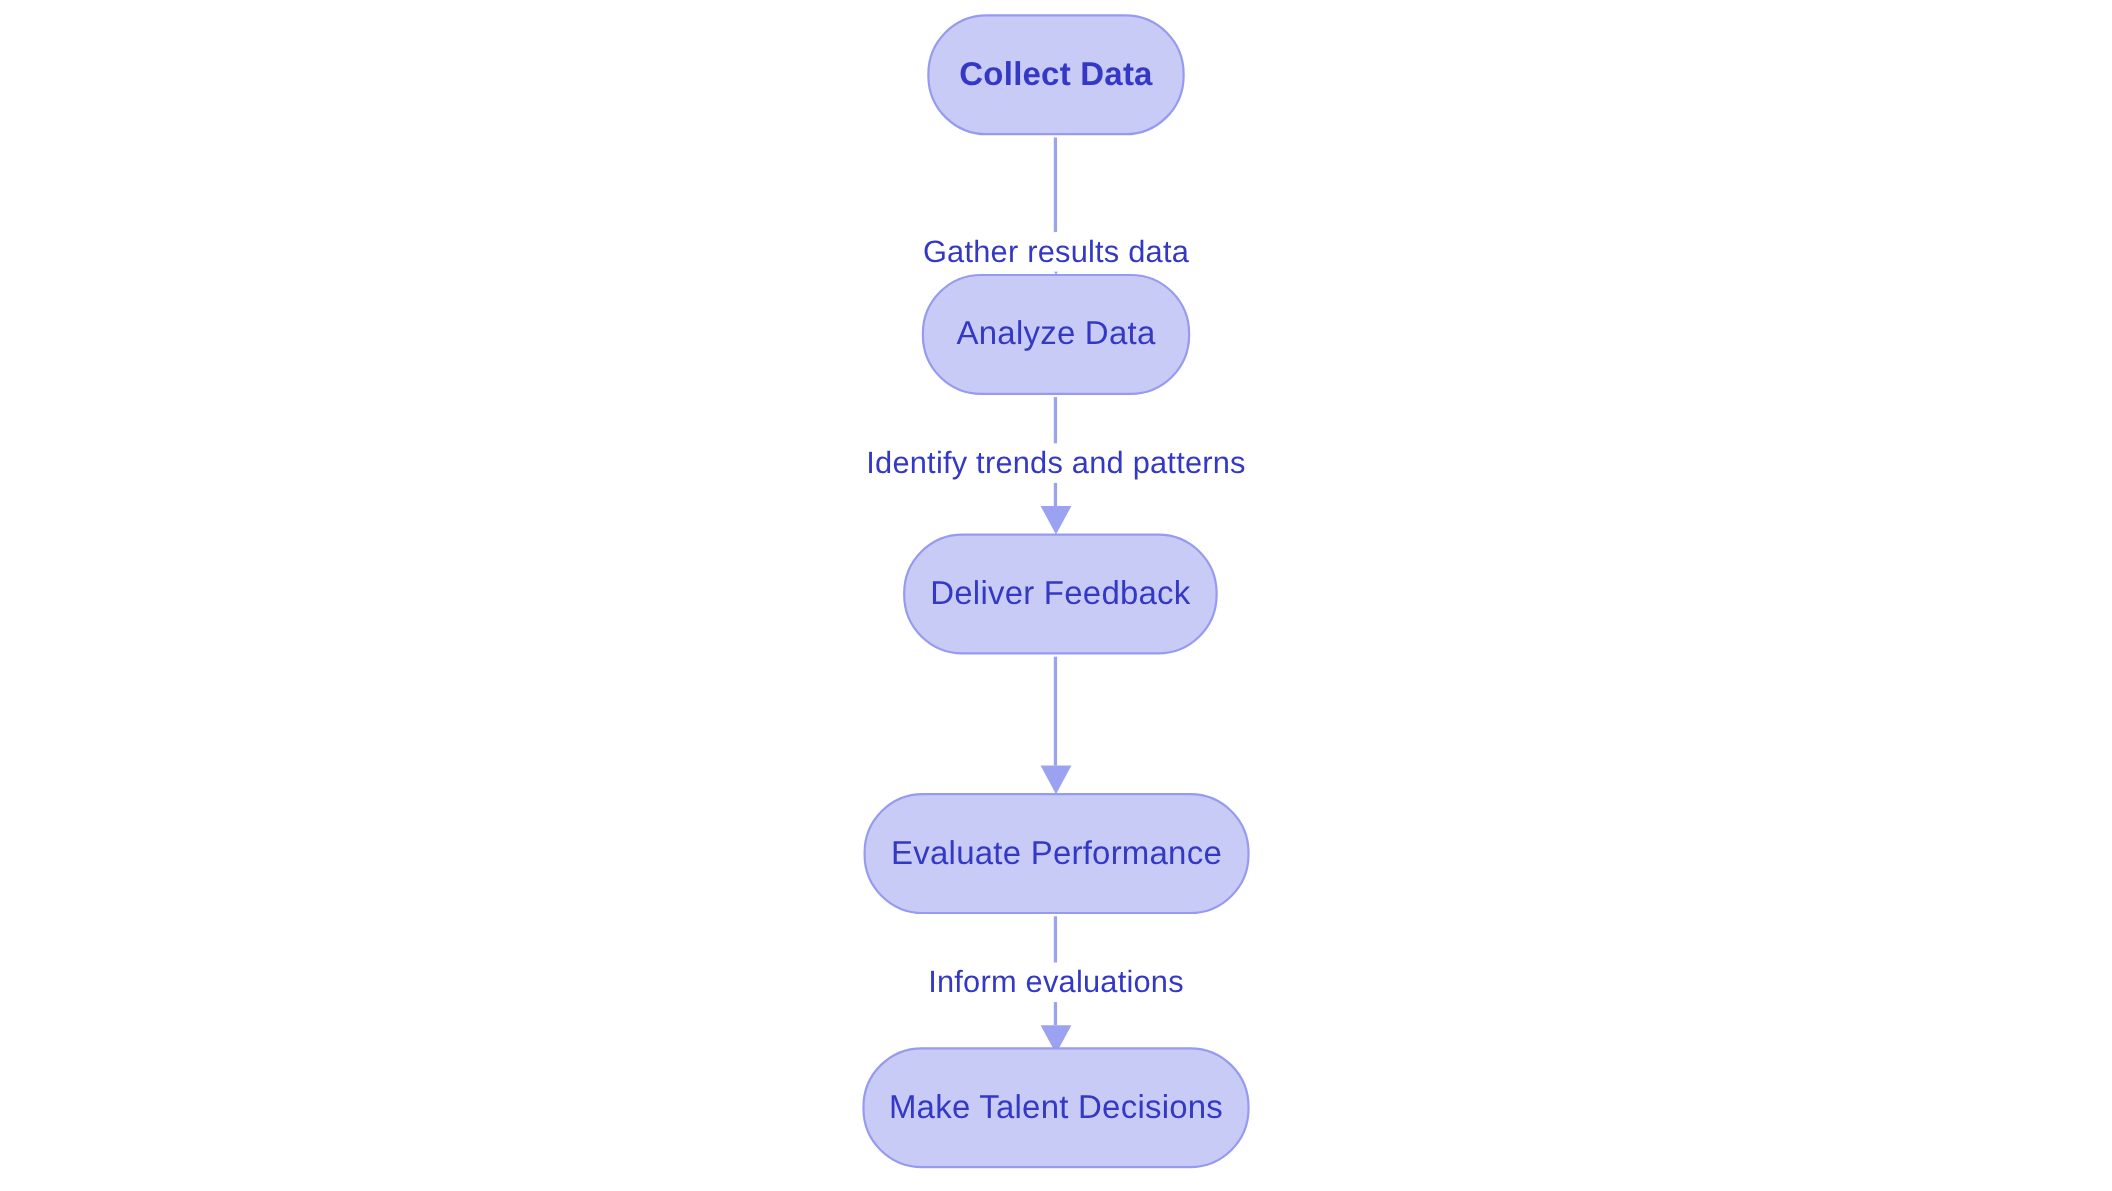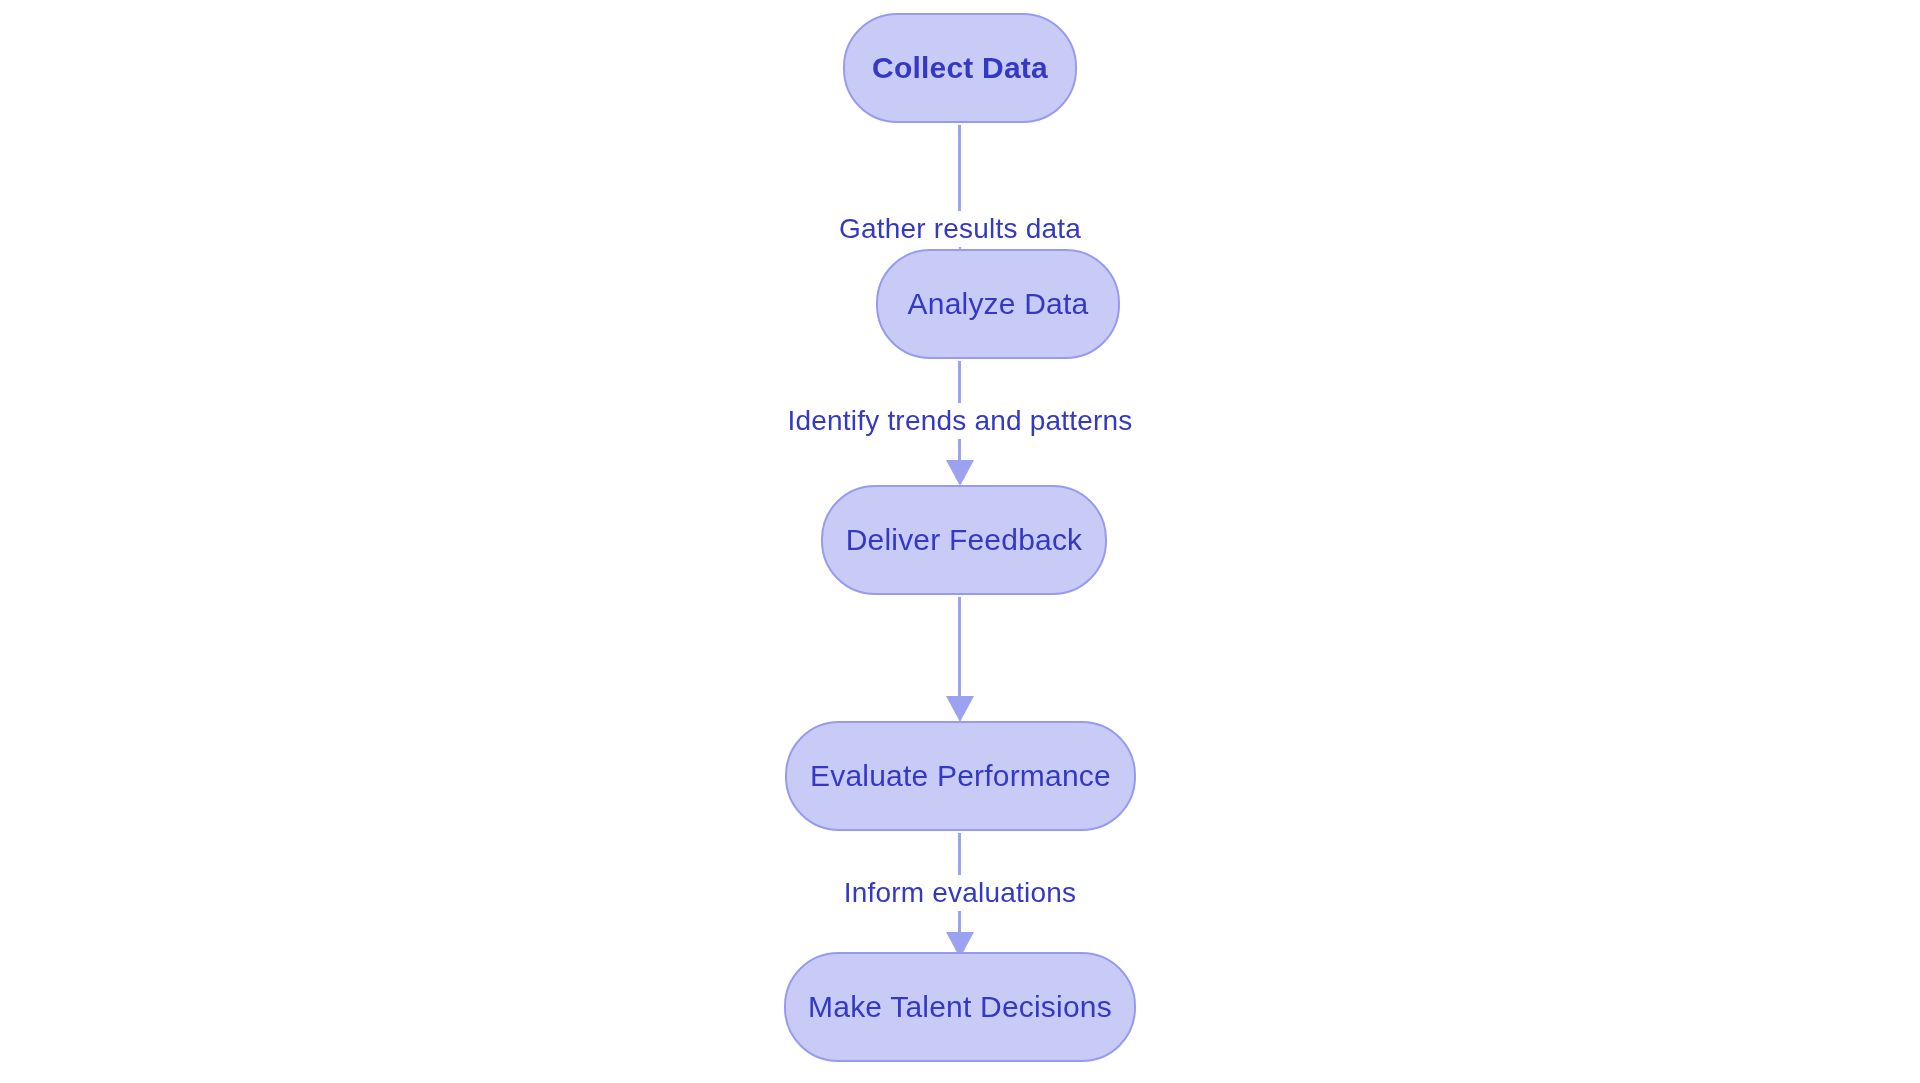--- a/index.html
+++ b/index.html
@@ -31,21 +31,21 @@
     align-items: center;
     justify-content: center;
   }
   .node-label {
     color: var(--node-text);
     font-size: 30px;
     letter-spacing: 0.2px;
     white-space: nowrap;
   }
   .n1 { left: 843px; top: 13px;  width: 234px; font-weight: bold; }
-  .n2 { left: 876px; top: 249px; width: 244px; justify-content: center; }
+  .n2 { left: 838px; top: 249px; width: 244px; justify-content: center; }
   .n3 { left: 821px; top: 485px; width: 286px; }
   .n4 { left: 785px; top: 721px; width: 351px; }
   .n5 { left: 784px; top: 952px; width: 352px; }
 
   .edge-line {
     position: absolute;
     left: 958px;
     width: 3px;
     background: var(--edge-line);
   }

